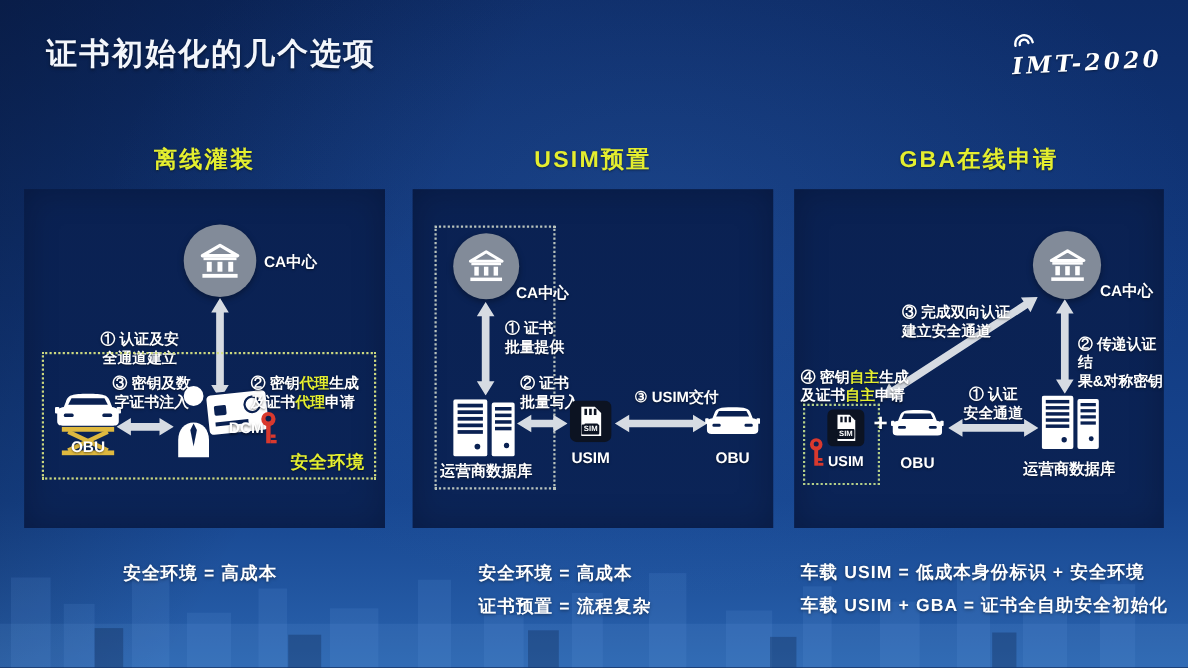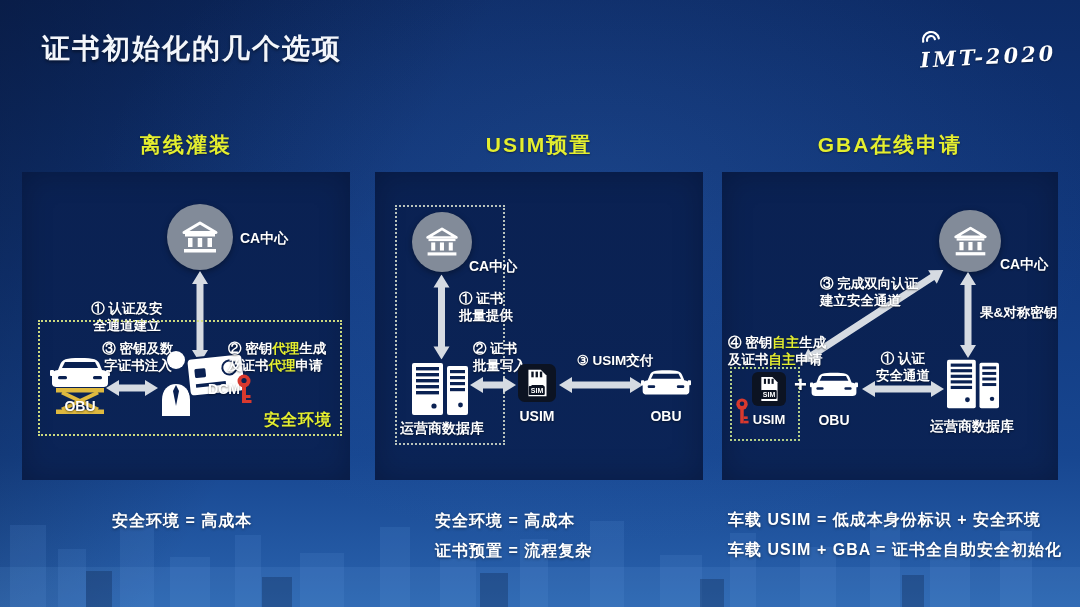--- a/index.html
+++ b/index.html
@@ -290,20 +290,21 @@
       <div>③ 完成双向认证</div>
         <div>建立安全通道</div>
     </div>
 
     <div class="arr" style="left:203px;top:134px;transform:rotate(90deg);">
       <svg width="86" height="18">
           <polygon points="0,9 13,1 13,5.5 73,5.5 73,1 86,9 73,17 73,12.5 13,12.5 13,17"></polygon>
         </svg>
     </div>
     <div class="step" style="left:258px;top:132px;width:84px;">
+      <div>② 传递认证结</div>
         <div>果&amp;对称密钥</div>
     </div>
 
     <svg class="icon" style="left:225px;top:186px;" width="52" height="52" viewBox="0 0 56 52">
       <rect x="0" y="0" width="31" height="52" rx="2" fill="#fff"></rect>
       <g fill="#0a2152">
           <rect x="4" y="4" width="23" height="3.4"></rect>
           <rect x="4" y="10" width="23" height="3.4"></rect>
           <rect x="4" y="16" width="23" height="3.4"></rect>
           <rect x="4" y="22" width="23" height="3.4"></rect>

